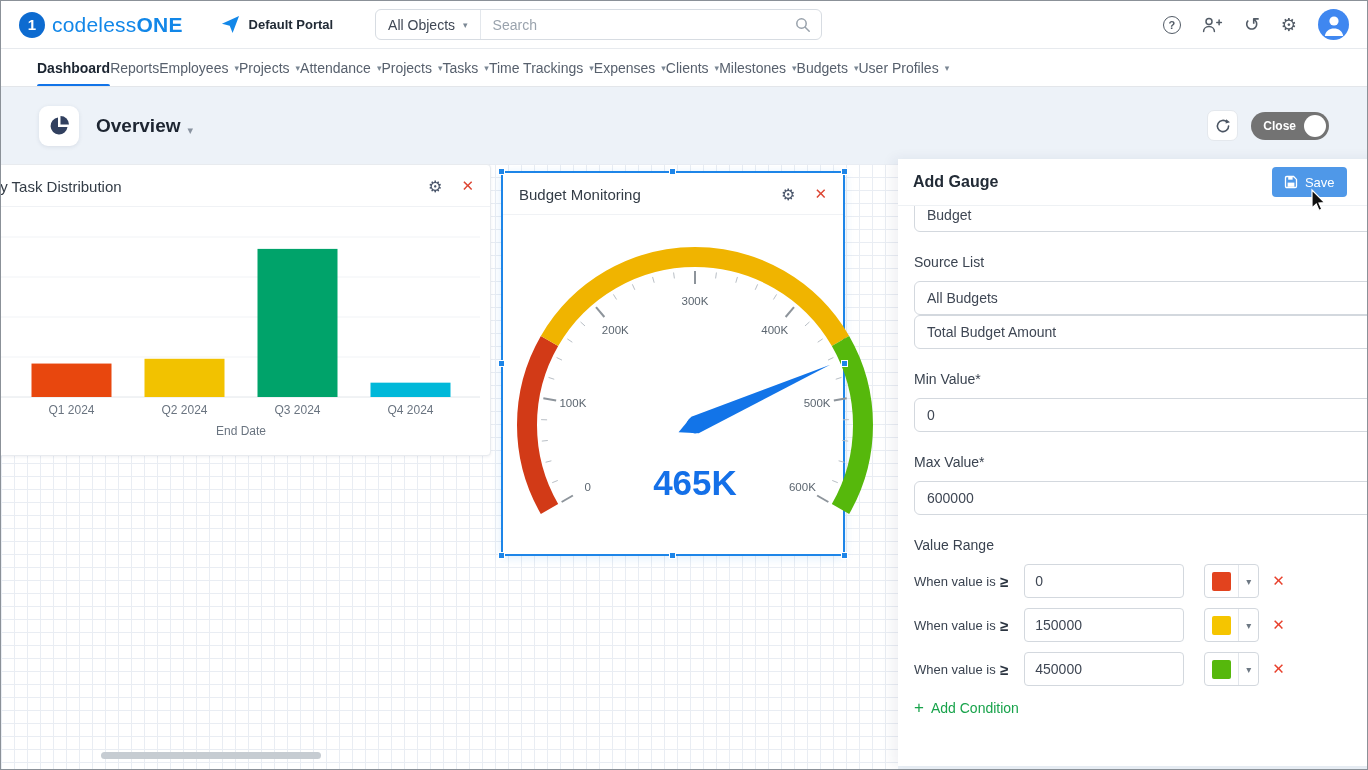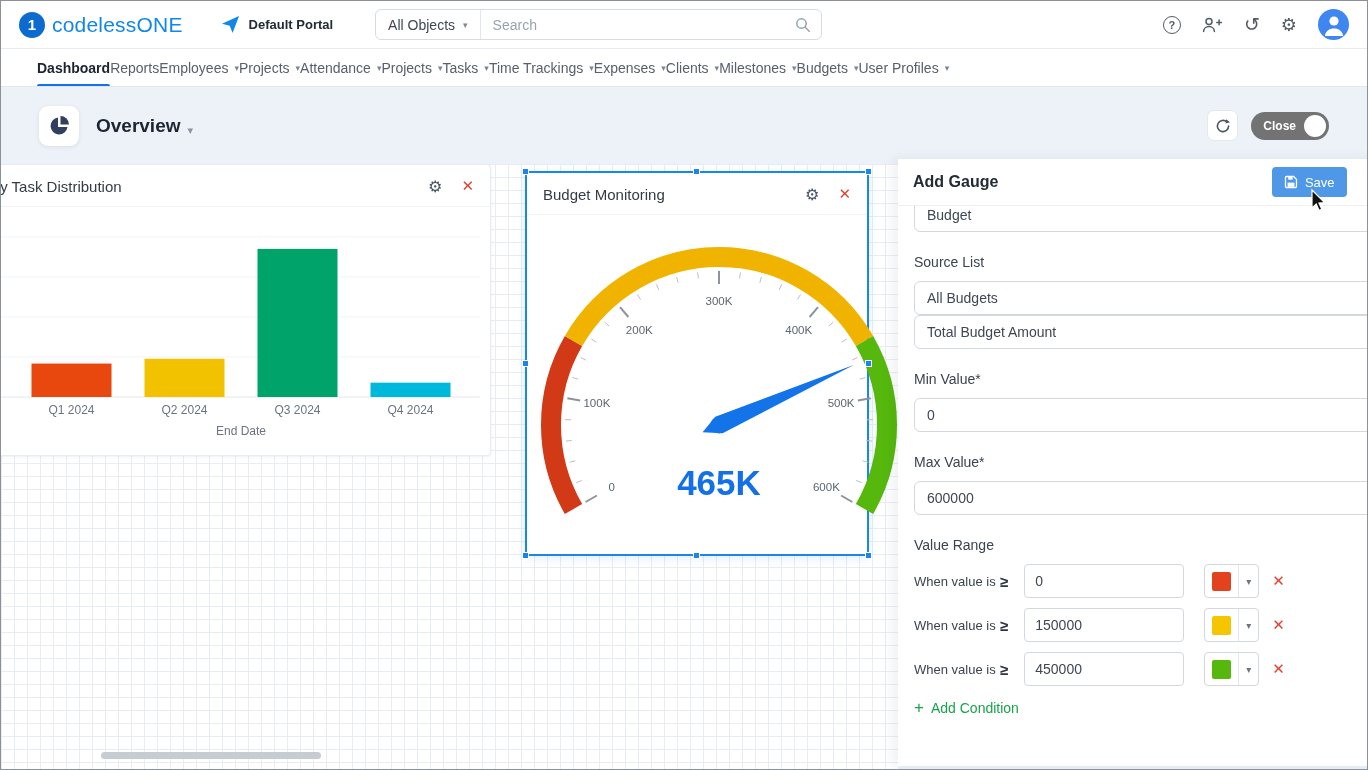--- a/index.html
+++ b/index.html
@@ -4,21 +4,21 @@
 <style>
 *{box-sizing:border-box;margin:0;padding:0}
 html,body{width:1368px;height:770px}
 body{font-family:"Liberation Sans",sans-serif;overflow:hidden;background:#edf2f8}
 .frame{position:relative;width:1368px;height:770px;border:1px solid #8b9198;overflow:hidden;background:#edf2f8}
 
 .topbar{position:absolute;top:0;left:0;right:0;height:48px;background:#fff;border-bottom:1px solid #e7eaee;display:flex;align-items:center;padding:0 18px;z-index:6}
 .logo{display:flex;align-items:center;gap:7px;cursor:pointer}
 .logo-mark{width:26px;height:26px;border-radius:50%;background:#0d6bd0;color:#fff;font-weight:bold;font-size:15px;display:flex;align-items:center;justify-content:center}
 .logo-text{font-size:21px;color:#1287e8;letter-spacing:.2px}
-.logo-text .ls{font-weight:400}
+.logo-text .ls{font-weight:700}
 .portal{display:flex;align-items:center;gap:9px;margin-left:38px;cursor:pointer}
 .portal span{font-size:13px;font-weight:700;color:#222b36}
 .searchbox{margin-left:42px;width:447px;height:31px;border:1px solid #d7dce2;border-radius:6px;display:flex;align-items:center;background:#fff}
 .obj-filter{height:100%;display:flex;align-items:center;gap:8px;padding:0 12px;border-right:1px solid #e3e7ec;font-size:14px;color:#3f4754;cursor:pointer}
 .search-input{flex:1;border:none;outline:none;font-size:14px;color:#333;padding:0 12px;font-family:inherit;min-width:0}
 .search-input::placeholder{color:#9aa3ad}
 .mag{margin-right:10px;flex:none}
 .top-icons{margin-left:auto;display:flex;align-items:center;gap:21px}
 .help-circle{width:18px;height:18px;border:1.6px solid #525b66;border-radius:50%;color:#525b66;font-size:11px;font-weight:700;display:flex;align-items:center;justify-content:center;cursor:pointer}
 .glyph{font-family:"DejaVu Sans","Liberation Sans",sans-serif}
@@ -41,21 +41,21 @@
 .close-toggle{height:28px;background:#737373;border-radius:14px;display:flex;align-items:center;color:#fff;font-size:12px;font-weight:700;padding:0 3px 0 12px;gap:8px;cursor:pointer}
 .knob{width:22px;height:22px;border-radius:50%;background:#fff}
 
 .canvas{position:absolute;top:163px;left:0;width:897px;height:607px;overflow:hidden;background-color:#fff;background-image:linear-gradient(#e9edf3 1px,transparent 1px),linear-gradient(90deg,#e9edf3 1px,transparent 1px);background-size:13px 13px}
 .card{position:absolute;background:#fff;border:1px solid #e8ebef;border-radius:4px;box-shadow:0 1px 3px rgba(25,45,80,.07)}
 .card-head{display:flex;align-items:center;padding:13px 16px 11px;border-bottom:1px solid #f0f2f5}
 .card-title{font-size:15px;color:#333c46;flex:1;white-space:nowrap;overflow:hidden}
 .gear-ic{font-size:16px;color:#4a566b;cursor:pointer;line-height:1}
 .close-ic{font-size:15px;color:#dd4532;font-weight:700;margin-left:19px;cursor:pointer;line-height:1}
 .card1{left:-72px;top:0;width:562px;height:292px}
-.card2{left:524px;top:7px;width:344px;height:385px;border:2px solid #1d85e8;box-shadow:0 2px 10px rgba(29,133,232,.15)}
+.card2{left:500px;top:7px;width:344px;height:385px;border:2px solid #1d85e8;box-shadow:0 2px 10px rgba(29,133,232,.15)}
 .handle{position:absolute;width:7px;height:7px;background:#1d85e8;border:1px solid #fff;z-index:3}
 .h-nw{left:-5px;top:-5px}.h-n{left:50%;margin-left:-4px;top:-5px}.h-ne{right:-5px;top:-5px}
 .h-w{left:-5px;top:50%;margin-top:-4px}.h-e{right:-5px;top:50%;margin-top:-4px}
 .h-sw{left:-5px;bottom:-5px}.h-s{left:50%;margin-left:-4px;bottom:-5px}.h-se{right:-5px;bottom:-5px}
 svg text{font-family:"Liberation Sans",sans-serif}
 .bar-svg,.gauge-svg{display:block}
 .hscroll{position:absolute;left:100px;top:588px;width:220px;height:7px;border-radius:4px;background:#c6ccd2;cursor:pointer}
 
 .panel{position:absolute;top:158px;left:897px;width:527px;height:607px;background:#fff;box-shadow:-5px 0 12px rgba(25,45,80,.07)}
 .panel-head{height:47px;display:flex;align-items:center;padding:0 40px 0 15px;border-bottom:1px solid #eef1f4}

